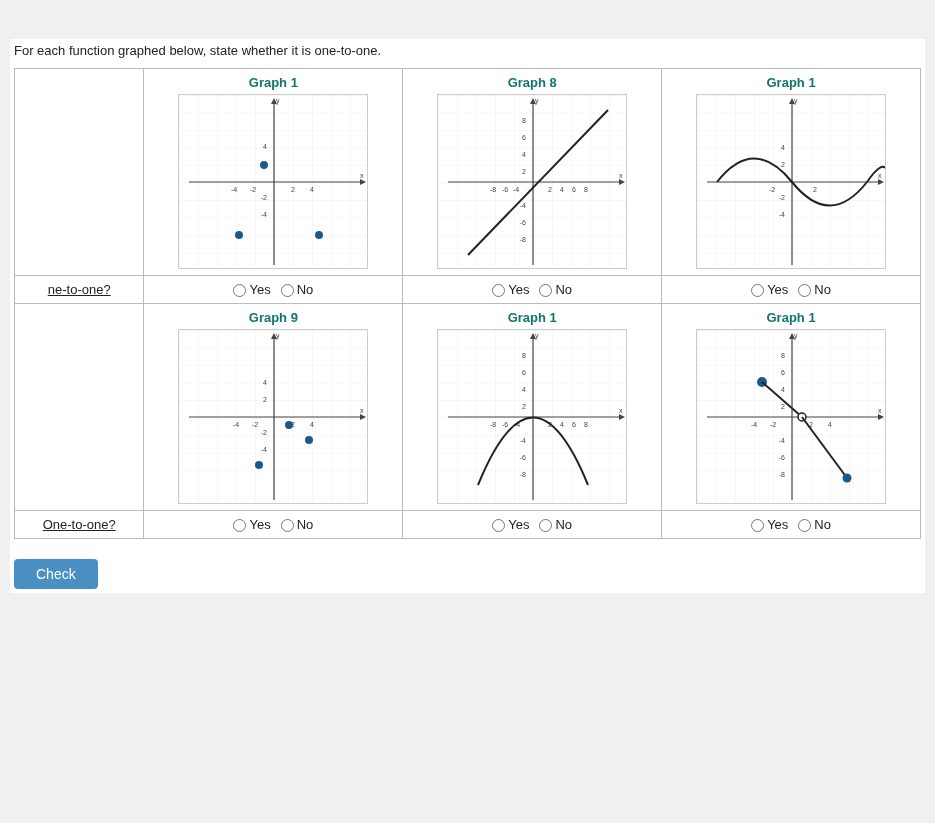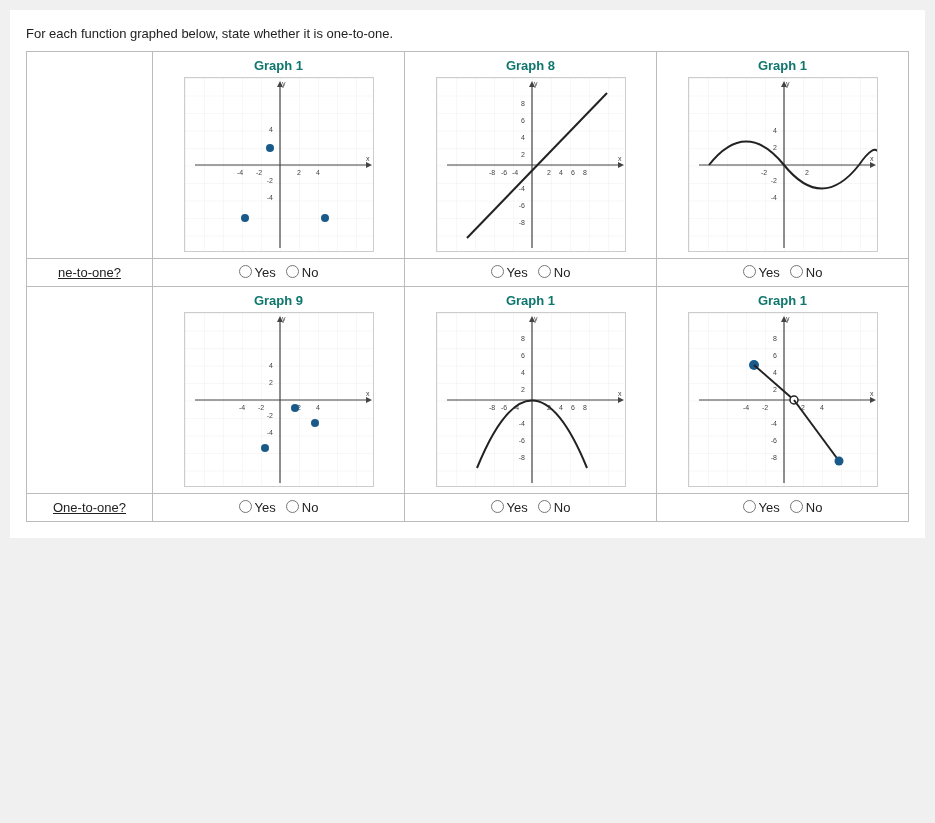--- a/index.html
+++ b/index.html
@@ -4,22 +4,23 @@
   <style>
     * { box-sizing: border-box; margin: 0; padding: 0; }
     body {
       font-family: Arial, sans-serif;
       background: #f0f0f0;
       padding: 10px;
       font-size: 13px;
     }
     .page-container {
       background: white;
-      padding: 16px;
+      padding: 4px;
       max-width: 935px;
+      margin-top: 29px;
     }
     .instruction {
       font-size: 13px;
       margin-bottom: 10px;
       color: #222;
     }
     .main-table {
       width: 100%;
       border-collapse: collapse;
     }
@@ -63,21 +64,21 @@
       padding: 8px 4px;
     }
     .radio-group {
       display: flex;
       align-items: center;
       justify-content: center;
       gap: 10px;
     }
     .radio-group label {
       display: flex;
-      align-items: flex-start;
+      align-items: flex-end;
       gap: 3px;
       cursor: pointer;
     }
     .radio-group input[type="radio"] {
       accent-color: #555;
     }
     .check-btn {
       background: #4a90c4;
       color: white;
       border: none;
@@ -405,13 +406,16 @@
           <label>
             <input type="radio" name="g6" value="no" style="">
             <span>No</span>
           </label>
         </div>
       </td>
     </tr>
   </tbody>
     </table>
 
+  <div style="margin-top: 10px;">
+    <button class="check-btn">Check</button>
+  </div>
 </div>
 
 </body></html>

